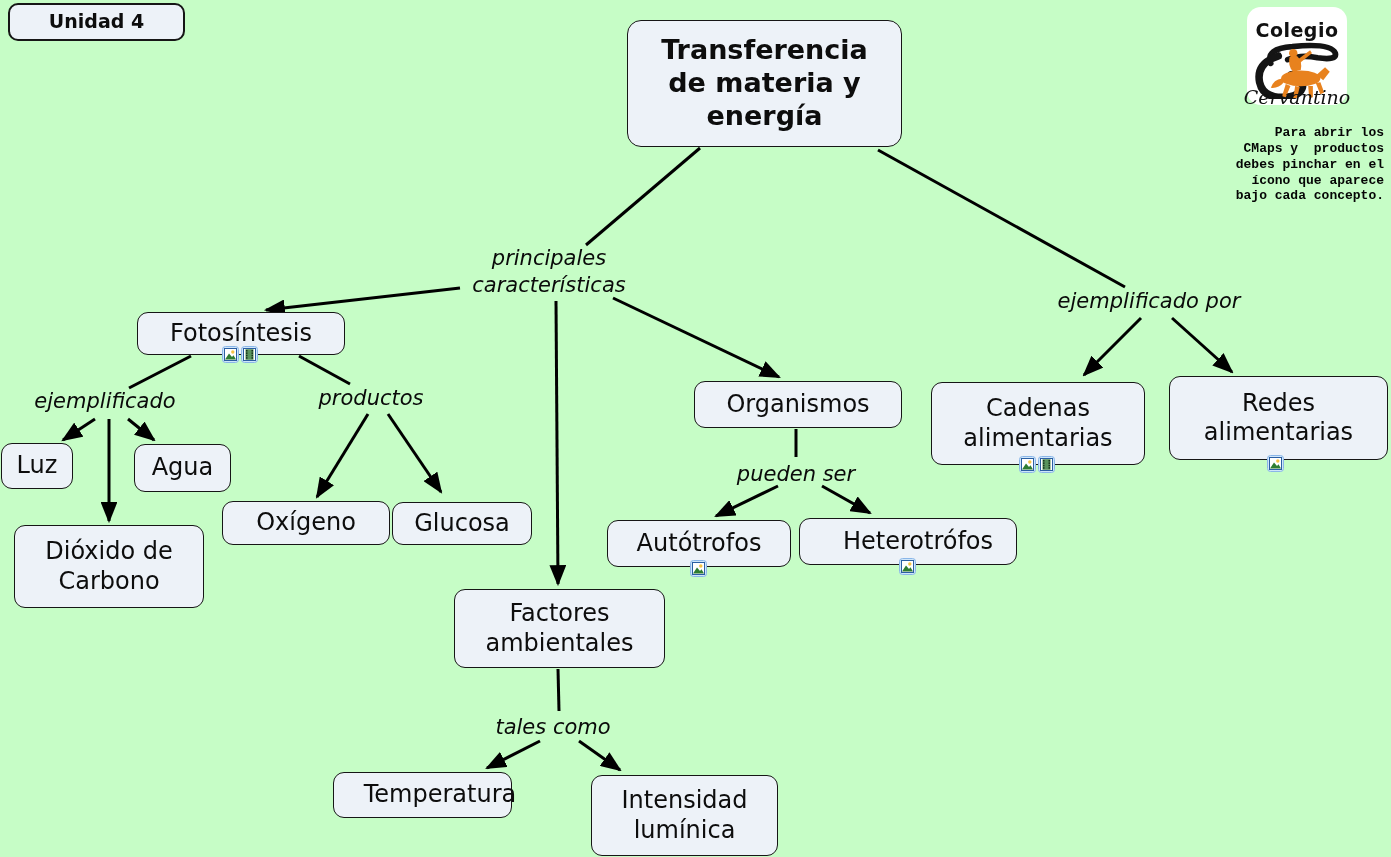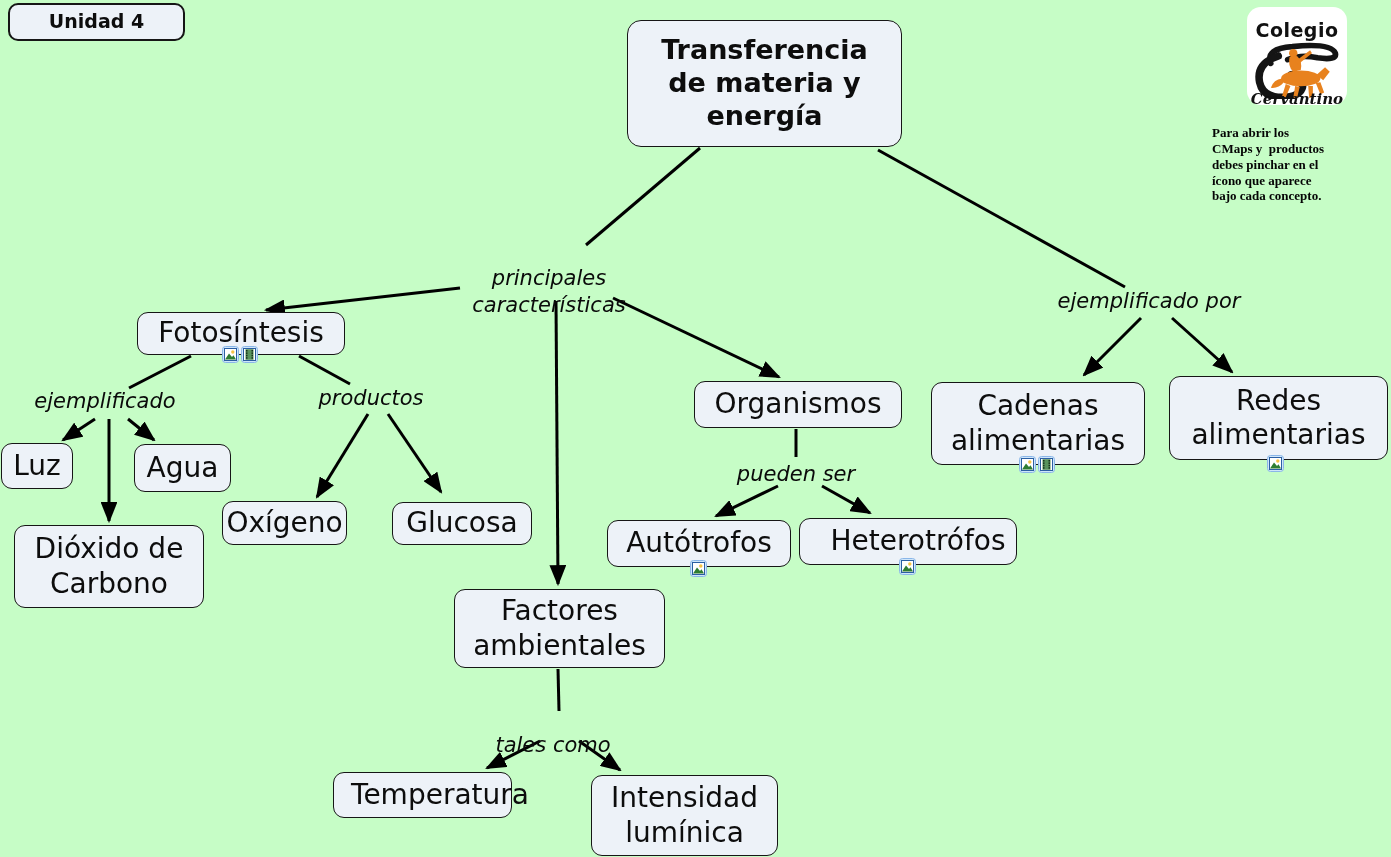--- a/index.html
+++ b/index.html
@@ -6,44 +6,44 @@
   .stage{
     position:relative;width:1391px;height:857px;overflow:hidden;
     background:#c6fdc6;font-family:"DejaVu Sans",sans-serif;color:#111;
   }
   #connectors{position:absolute;left:0;top:0;z-index:1;}
   #connectors line{stroke:#000;stroke-width:3;}
   .node{
     position:absolute;z-index:2;box-sizing:border-box;
     background:#edf2f8;border:1.5px solid #161616;border-radius:11px;
     display:flex;align-items:center;justify-content:center;
-    text-align:center;font-size:28px;line-height:1.22;color:#0d0d0d;
+    text-align:center;font-size:24px;line-height:1.22;color:#0d0d0d;
     padding:1px 6px;
   }
   .node.oneline{white-space:nowrap;}
   .node.bold{font-weight:bold;}
   .link-label{
     position:absolute;z-index:2;text-align:center;
     font-style:italic;font-size:21px;line-height:1.3;color:#0a0a0a;
   }
   .nowrap{white-space:nowrap;}
   .icon-row{position:absolute;z-index:3;display:flex;gap:2px;}
   .icon-row svg{display:block;}
   .logo-card{
     position:absolute;left:1247px;top:7px;width:100px;height:98px;z-index:2;
     background:#ffffff;border-radius:14px;text-align:center;overflow:visible;
   }
   .logo-top{font-size:19px;font-weight:bold;margin-top:12px;letter-spacing:0.5px;}
   .logo-bottom{
     position:absolute;left:-6px;right:-6px;bottom:-3px;
-    font-family:"DejaVu Serif",serif;font-style:italic;font-weight:bold;font-size:15px;
+    font-family:"DejaVu Serif",serif;font-style:italic;font-weight:normal;font-size:19px;
   }
   .instructions{
     position:absolute;left:1212px;top:125px;width:172px;z-index:2;
-    text-align:left;font-family:Liberation Serif, serif;font-weight:bold;
+    text-align:right;font-family:Liberation Mono, monospace;font-weight:bold;
     font-size:13px;line-height:1.22;color:#050505;
   }
   .instructions div{white-space:pre;}
 </style>
 </head>
 <body>
 
 <div class="stage">
 
   <svg id="connectors" width="1391" height="857" viewBox="0 0 1391 857">
@@ -77,37 +77,37 @@
   </svg>
 
   <div class="node bold oneline" style="left:8px;top:3px;width:177px;height:38px;border-width:2px;border-radius:10px;font-size:19px;">Unidad 4</div>
 
   <div class="node bold" style="left:627px;top:20px;width:275px;height:127px;border-radius:14px;font-size:27px;padding:1px 16px;">Transferencia de materia y energía</div>
 
   <div class="node oneline" style="left:137px;top:312px;width:208px;height:43px;">Fotosíntesis</div>
   <div class="node oneline" style="left:1px;top:443px;width:72px;height:46px;">Luz</div>
   <div class="node oneline" style="left:134px;top:444px;width:97px;height:48px;">Agua</div>
   <div class="node" style="left:14px;top:525px;width:190px;height:83px;">Dióxido de Carbono</div>
-  <div class="node oneline" style="left:222px;top:501px;width:125px;height:44px;">Oxígeno</div>
+  <div class="node oneline" style="left:222px;top:501px;width:168px;height:44px;">Oxígeno</div>
   <div class="node oneline" style="left:392px;top:502px;width:140px;height:43px;">Glucosa</div>
   <div class="node oneline" style="left:694px;top:381px;width:208px;height:47px;">Organismos</div>
   <div class="node oneline" style="left:607px;top:520px;width:184px;height:47px;">Autótrofos</div>
   <div class="node oneline" style="left:799px;top:518px;width:218px;height:47px;padding-left:26px;">Heterotrófos</div>
   <div class="node" style="left:931px;top:382px;width:214px;height:83px;">Cadenas alimentarias</div>
   <div class="node" style="left:1169px;top:376px;width:219px;height:84px;">Redes alimentarias</div>
   <div class="node" style="left:454px;top:589px;width:211px;height:79px;">Factores ambientales</div>
   <div class="node oneline" style="left:333px;top:772px;width:179px;height:46px;padding-left:41px;">Temperatura</div>
   <div class="node" style="left:591px;top:775px;width:187px;height:81px;">Intensidad lumínica</div>
 
-  <div class="link-label" style="left:429px;top:245px;width:240px;margin-top:20px;">principales características</div>
+  <div class="link-label" style="left:429px;top:245px;width:240px;">principales características</div>
   <div class="link-label nowrap" style="left:1029px;top:288px;width:240px;">ejemplificado por</div>
   <div class="link-label nowrap" style="left:5px;top:388px;width:200px;">ejemplificado</div>
   <div class="link-label nowrap" style="left:301px;top:385px;width:140px;">productos</div>
   <div class="link-label nowrap" style="left:711px;top:461px;width:170px;">pueden ser</div>
-  <div class="link-label nowrap" style="left:473px;top:732px;width:160px;">tales como</div>
+  <div class="link-label nowrap" style="left:473px;top:714px;width:160px;">tales como</div>
 
   <div class="icon-row" style="left:222px;top:346px;">
     <span>
         <svg width="17" height="17" viewBox="0 0 17 17">
           <rect x="0.5" y="0.5" width="16" height="16" rx="3" fill="#cfe6fa" stroke="#8ab6e8"></rect>
           <rect x="2.5" y="2.5" width="12" height="12" fill="#fff" stroke="#2b5fa3"></rect>
           <circle cx="10.8" cy="6" r="1.7" fill="#f6c445"></circle>
           <polygon points="3,13.5 7,7.5 10,11 11.5,9.3 14,13.5" fill="#2e7d32"></polygon>
         </svg>
       </span>

